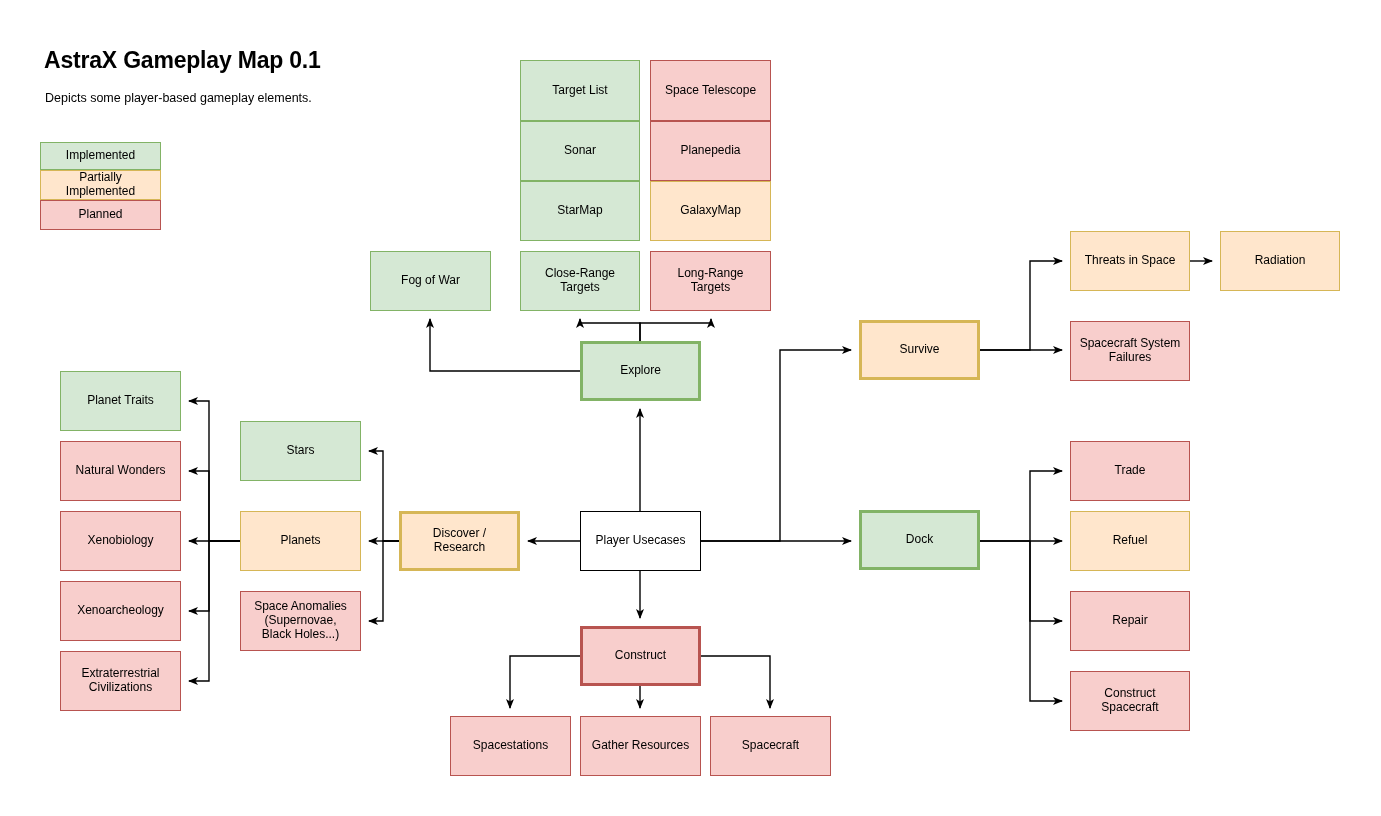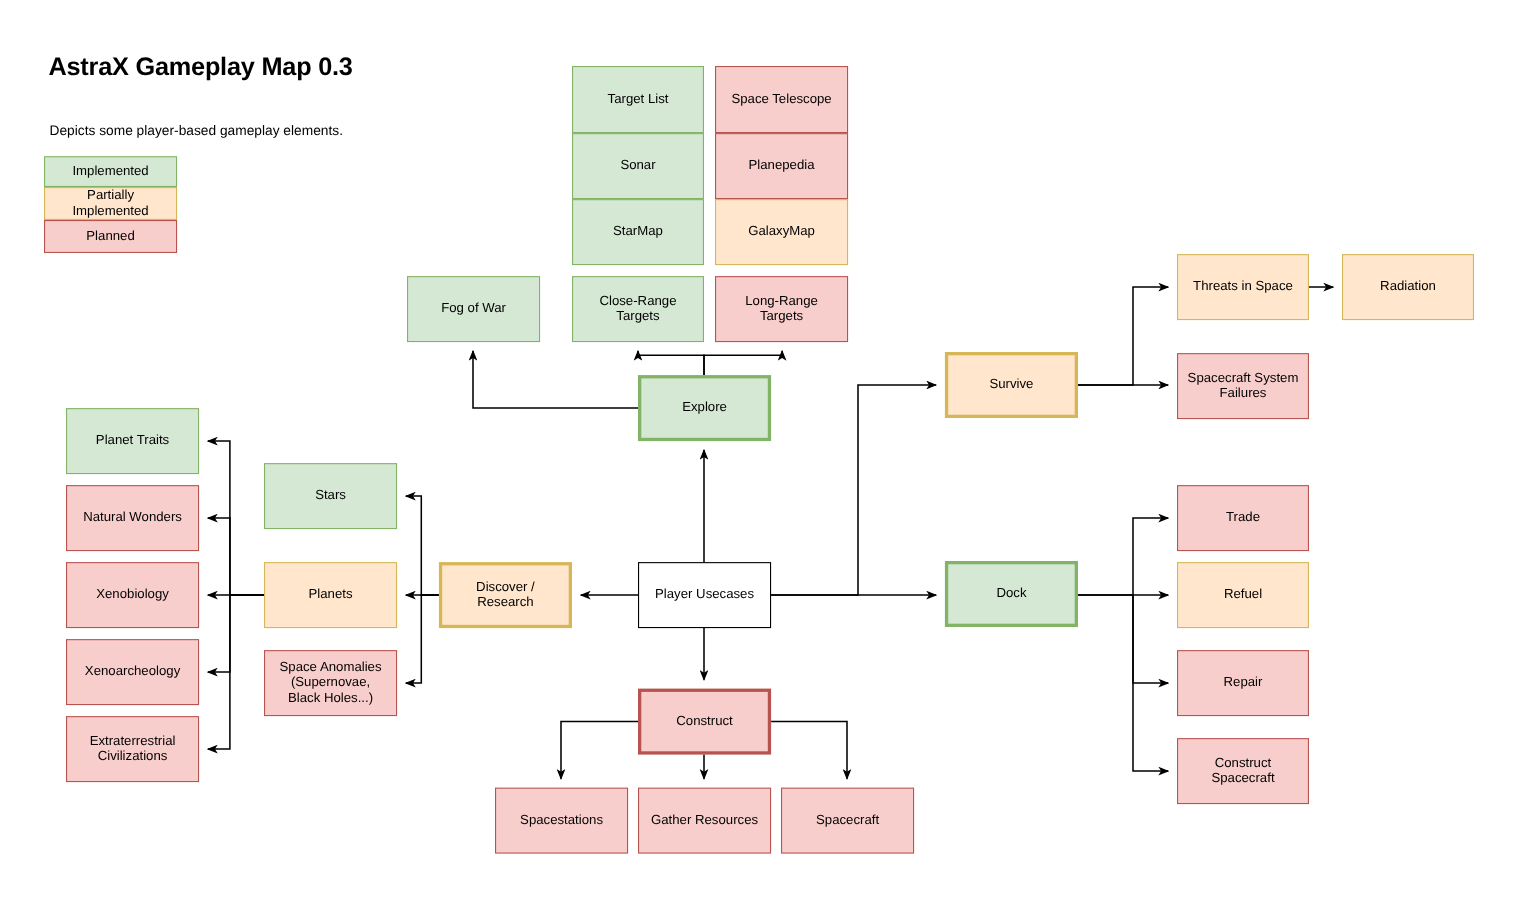--- a/index.html
+++ b/index.html
@@ -44,30 +44,30 @@
     top: 47px;
     font-size: 23px;
     font-weight: bold;
     color: #000000;
     letter-spacing: -0.2px;
     white-space: nowrap;
   }
   #subtitle {
     position: absolute;
     left: 45px;
-    top: 112px;
+    top: 91px;
     font-size: 12.5px;
     color: #000000;
     white-space: nowrap;
   }
 </style>
 </head>
 <body>
 
-<div id="title">AstraX Gameplay Map 0.3</div>
+<div id="title">AstraX Gameplay Map 0.1</div>
 <div id="subtitle">Depicts some player-based gameplay elements.</div>
 
 <svg id="canvas" viewBox="0 0 1381 816" xmlns="http://www.w3.org/2000/svg">
   <defs>
     <marker id="arrowhead" markerWidth="10" markerHeight="8" refX="9" refY="4" orient="auto" markerUnits="userSpaceOnUse">
       <path d="M 0 0 L 10 4 L 0 8 L 2.6 4 Z" fill="#000000"></path>
     </marker>
   </defs>
   <g id="edge-layer">
       <path class="edge" d="M 640 511 L 640 409" marker-end="url(#arrowhead)"></path>

